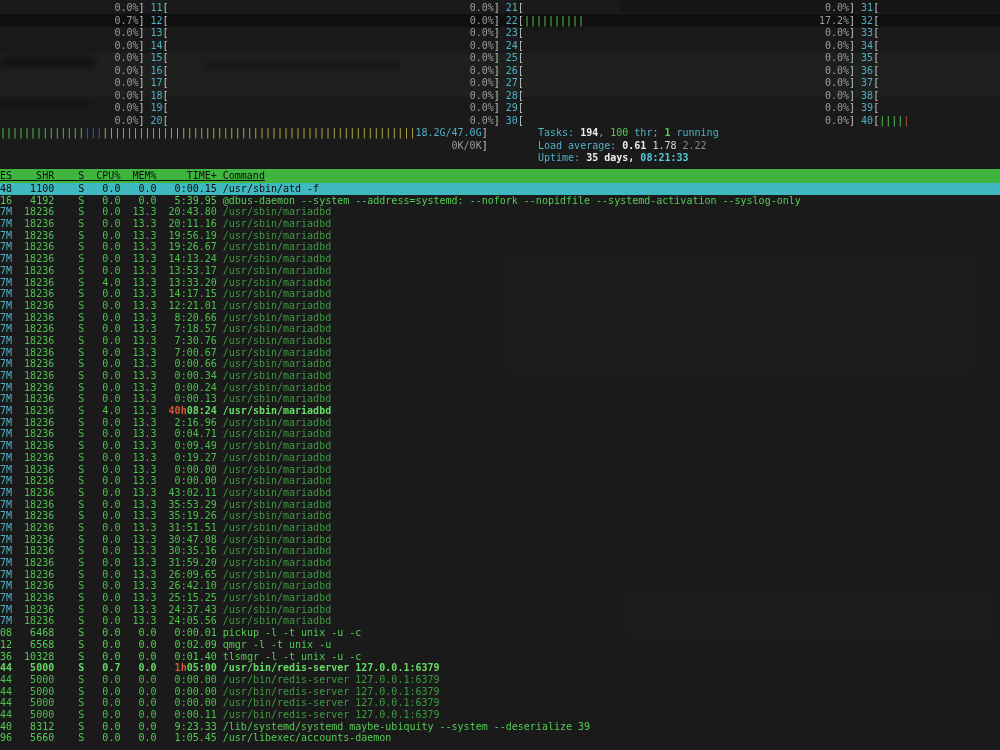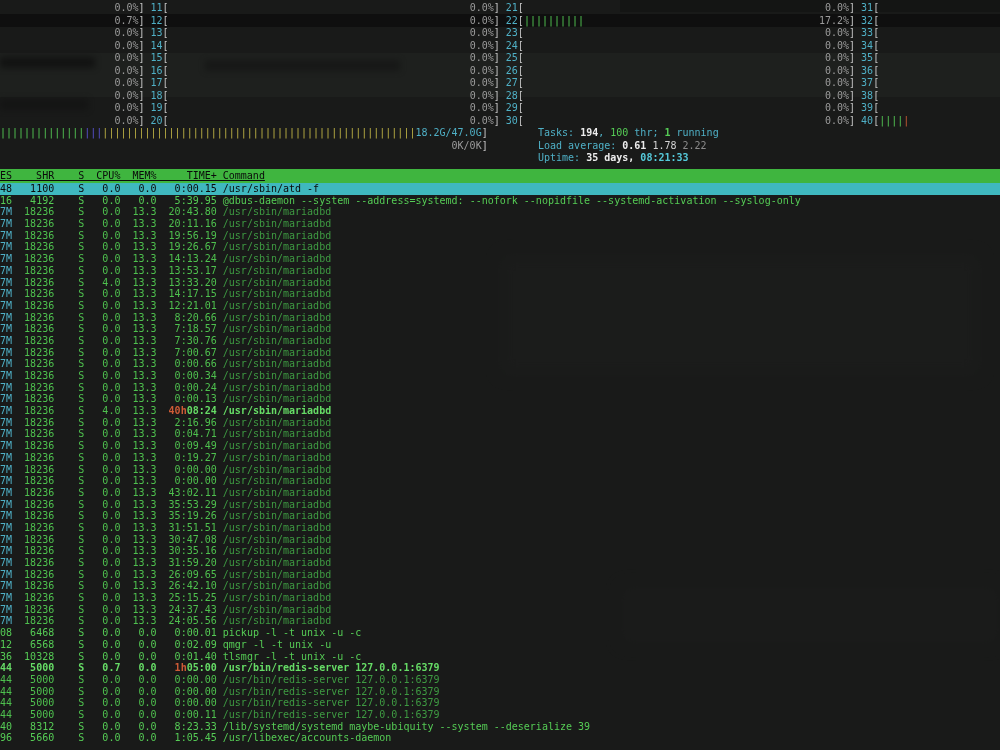--- a/index.html
+++ b/index.html
@@ -139,15 +139,15 @@
     <div class="row thread"><span class="cy2">7M</span><span class="fld">  18236    S   0.0  13.3</span><span class="tm">  24:37.43</span> <span class="cmd">/usr/sbin/mariadbd</span></div>
     <div class="row thread"><span class="cy2">7M</span><span class="fld">  18236    S   0.0  13.3</span><span class="tm">  24:05.56</span> <span class="cmd">/usr/sbin/mariadbd</span></div>
     <div class="row proc"><span class="fld">08</span><span class="fld">   6468    S   0.0   0.0</span><span class="tm">   0:00.01</span> <span class="cmd">pickup -l -t unix -u -c</span></div>
     <div class="row proc"><span class="fld">12</span><span class="fld">   6568    S   0.0   0.0</span><span class="tm">   0:02.09</span> <span class="cmd">qmgr -l -t unix -u</span></div>
     <div class="row proc"><span class="fld">36</span><span class="fld">  10328    S   0.0   0.0</span><span class="tm">   0:01.40</span> <span class="cmd">tlsmgr -l -t unix -u -c</span></div>
     <div class="row proc-bold"><span class="fld">44</span><span class="fld">   5000    S   0.7   0.0</span>   <span class="rd">1h</span><span class="tm">05:00</span> <span class="cmd">/usr/bin/redis-server 127.0.0.1:6379</span></div>
     <div class="row thread"><span class="fld">44</span><span class="fld">   5000    S   0.0   0.0</span><span class="tm">   0:00.00</span> <span class="cmd">/usr/bin/redis-server 127.0.0.1:6379</span></div>
     <div class="row thread"><span class="fld">44</span><span class="fld">   5000    S   0.0   0.0</span><span class="tm">   0:00.00</span> <span class="cmd">/usr/bin/redis-server 127.0.0.1:6379</span></div>
     <div class="row thread"><span class="fld">44</span><span class="fld">   5000    S   0.0   0.0</span><span class="tm">   0:00.00</span> <span class="cmd">/usr/bin/redis-server 127.0.0.1:6379</span></div>
     <div class="row thread"><span class="fld">44</span><span class="fld">   5000    S   0.0   0.0</span><span class="tm">   0:00.11</span> <span class="cmd">/usr/bin/redis-server 127.0.0.1:6379</span></div>
-    <div class="row proc"><span class="fld">40</span><span class="fld">   8312    S   0.0   0.0</span><span class="tm">   8:23.33</span> <span class="cmd">/lib/systemd/systemd maybe-ubiquity --system --deserialize 39</span></div>
+    <div class="row proc"><span class="fld">40</span><span class="fld">   8312    S   0.0   0.0</span><span class="tm">   9:23.33</span> <span class="cmd">/lib/systemd/systemd maybe-ubiquity --system --deserialize 39</span></div>
     <div class="row proc"><span class="fld">96</span><span class="fld">   5660    S   0.0   0.0</span><span class="tm">   1:05.45</span> <span class="cmd">/usr/libexec/accounts-daemon</span></div>
   </div>
 
 </body></html>

